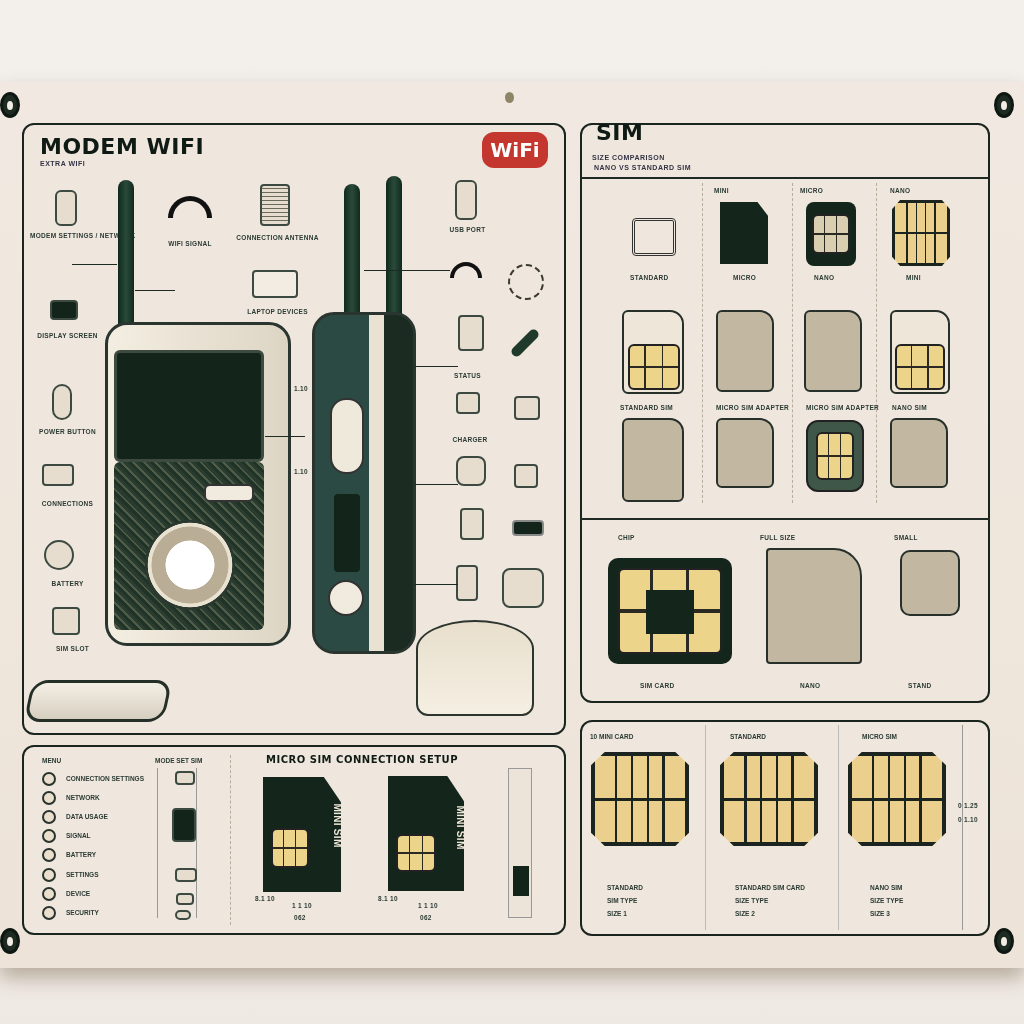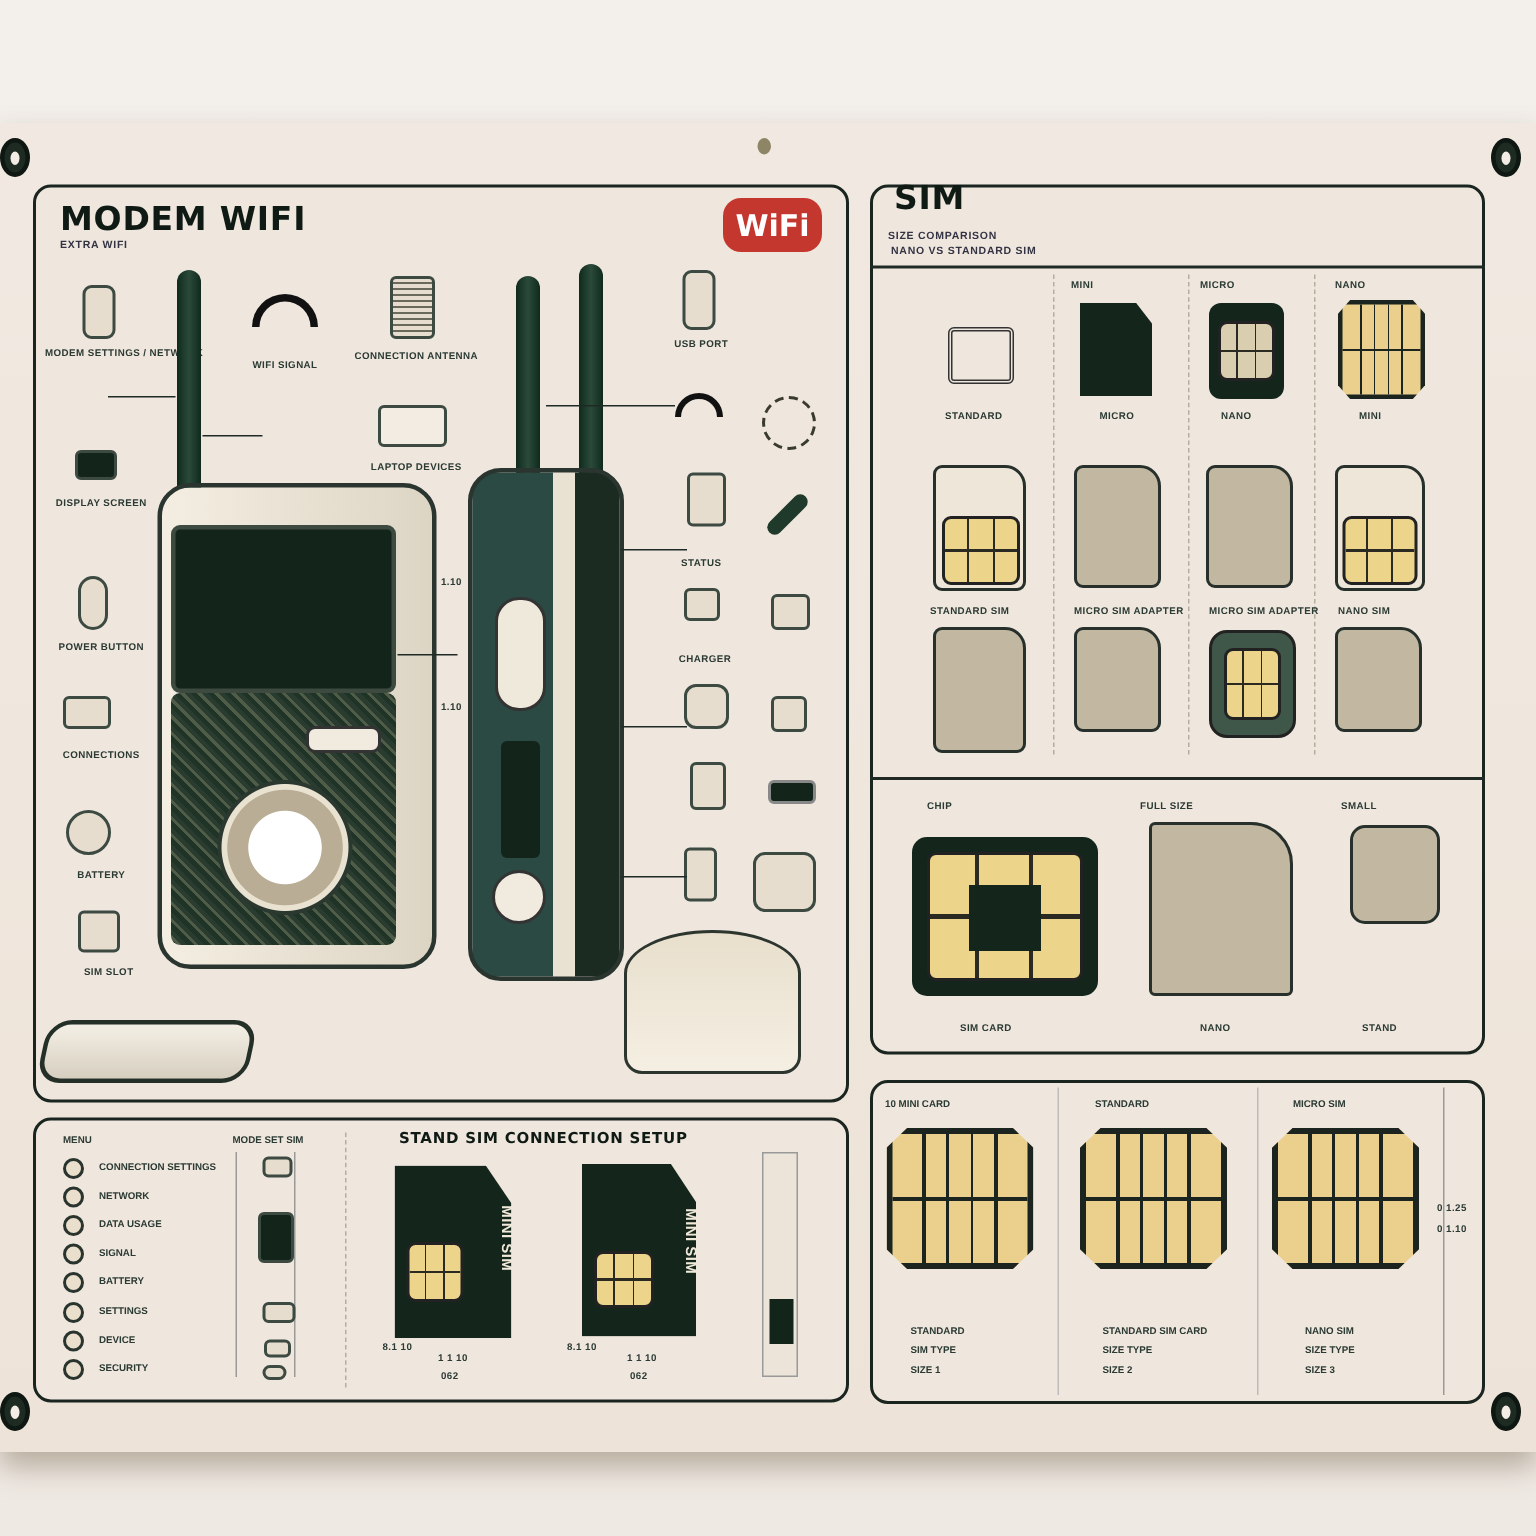--- a/index.html
+++ b/index.html
@@ -116,21 +116,21 @@
 <div class="line" style="left:414px;top:366px;width:44px;height:1px"></div>
 <div class="line" style="left:414px;top:484px;width:44px;height:1px"></div>
 <div class="line" style="left:414px;top:584px;width:44px;height:1px"></div>
 
 <div class="panel" style="left:22px;top:745px;width:544px;height:190px"></div>
 <div class="row-lbl" style="left:42px;top:757px">MENU</div>
 <div class="row-lbl" style="left:155px;top:757px">MODE SET SIM</div>
 <div class="divider" style="left:157px;top:768px;height:150px;border-left:1px solid #999"></div>
 <div class="divider" style="left:196px;top:768px;height:150px;border-left:1px solid #999"></div>
 <div class="divider" style="left:230px;top:755px;height:170px"></div>
-<div class="title" style="left:266px;top:754px;font-size:10px">STAND SIM CONNECTION SETUP</div>
+<div class="title" style="left:266px;top:754px;font-size:10px">MICRO SIM CONNECTION SETUP</div>
 
 <div class="circ-ic" style="left:42px;top:772px"></div>
 <div class="row-lbl" style="left:66px;top:775px">CONNECTION SETTINGS</div>
 <div class="circ-ic" style="left:42px;top:791px"></div>
 <div class="row-lbl" style="left:66px;top:794px">NETWORK</div>
 <div class="circ-ic" style="left:42px;top:810px"></div>
 <div class="row-lbl" style="left:66px;top:813px">DATA USAGE</div>
 <div class="circ-ic" style="left:42px;top:829px"></div>
 <div class="row-lbl" style="left:66px;top:832px">SIGNAL</div>
 <div class="circ-ic" style="left:42px;top:848px"></div>

